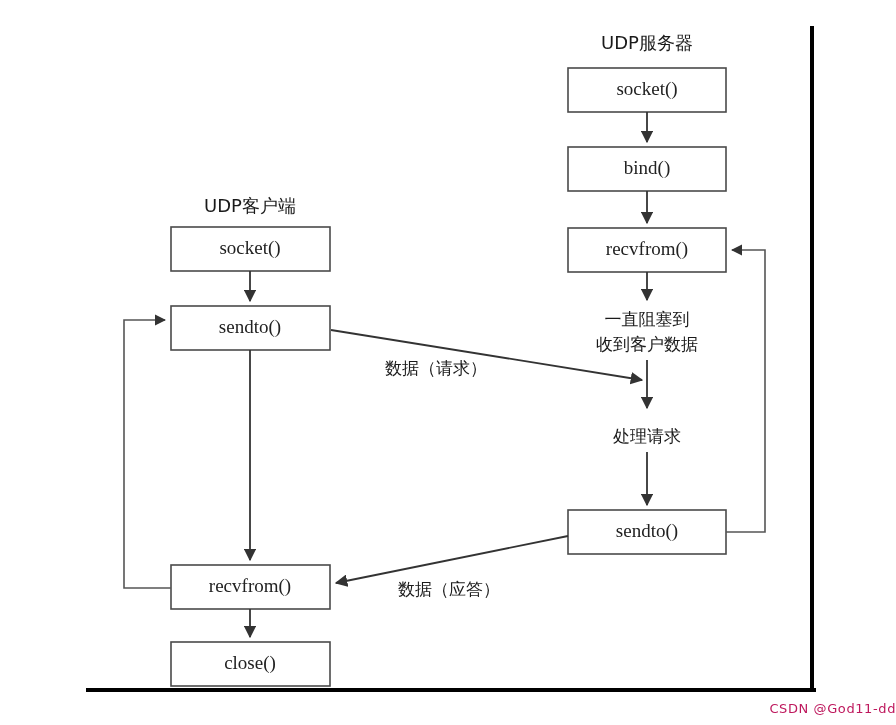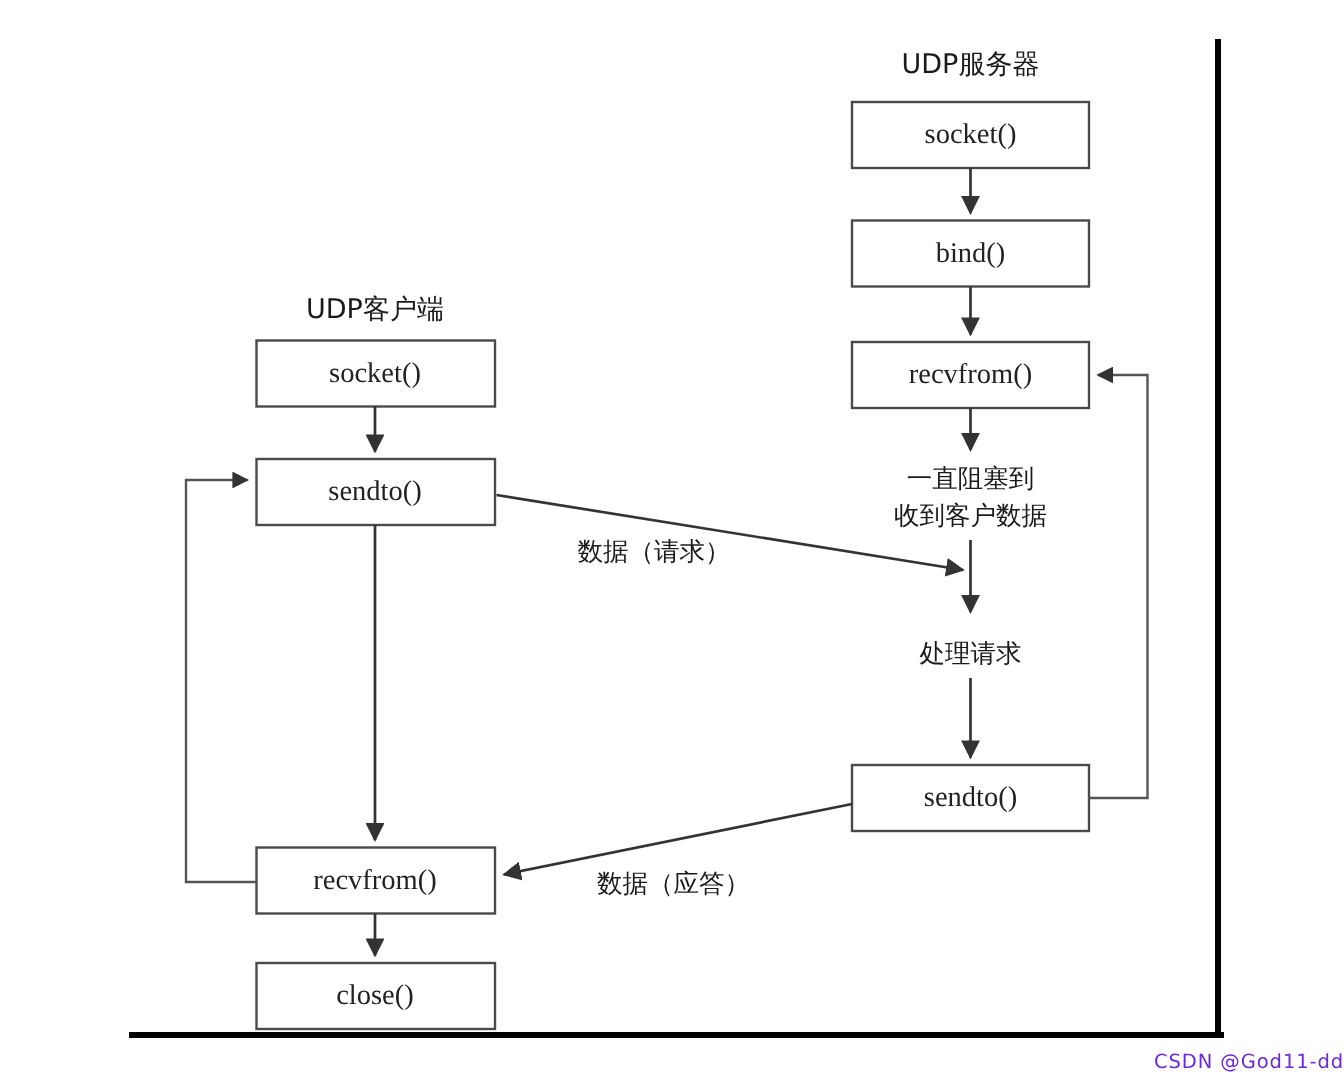--- a/index.html
+++ b/index.html
@@ -72,21 +72,21 @@
     stroke-width: 4;
     fill: none;
     stroke-linecap: square;
   }
   .watermark {
     position: absolute;
     right: 12px;
     bottom: 9px;
     font-family: "DejaVu Sans", "Liberation Sans", sans-serif;
     font-size: 13px;
-    color: #6d28d9;
+    color: #be185d;
     letter-spacing: 0.6px;
     white-space: nowrap;
   }
 </style>
 </head>
 <body>
 
 <div id="diagram-root">
   <svg width="896" height="725" viewBox="0 0 896 725" xmlns="http://www.w3.org/2000/svg">
     <defs>

